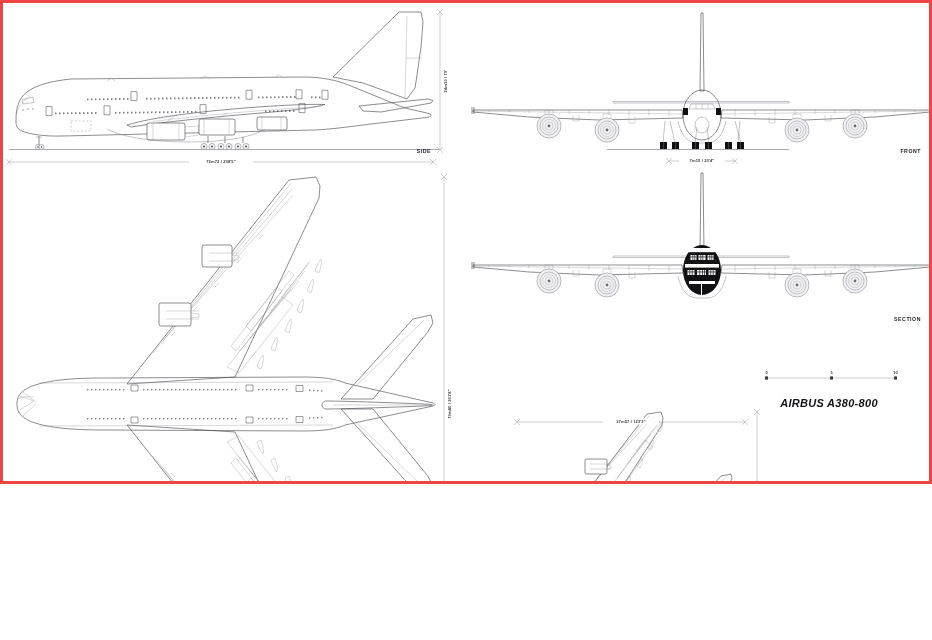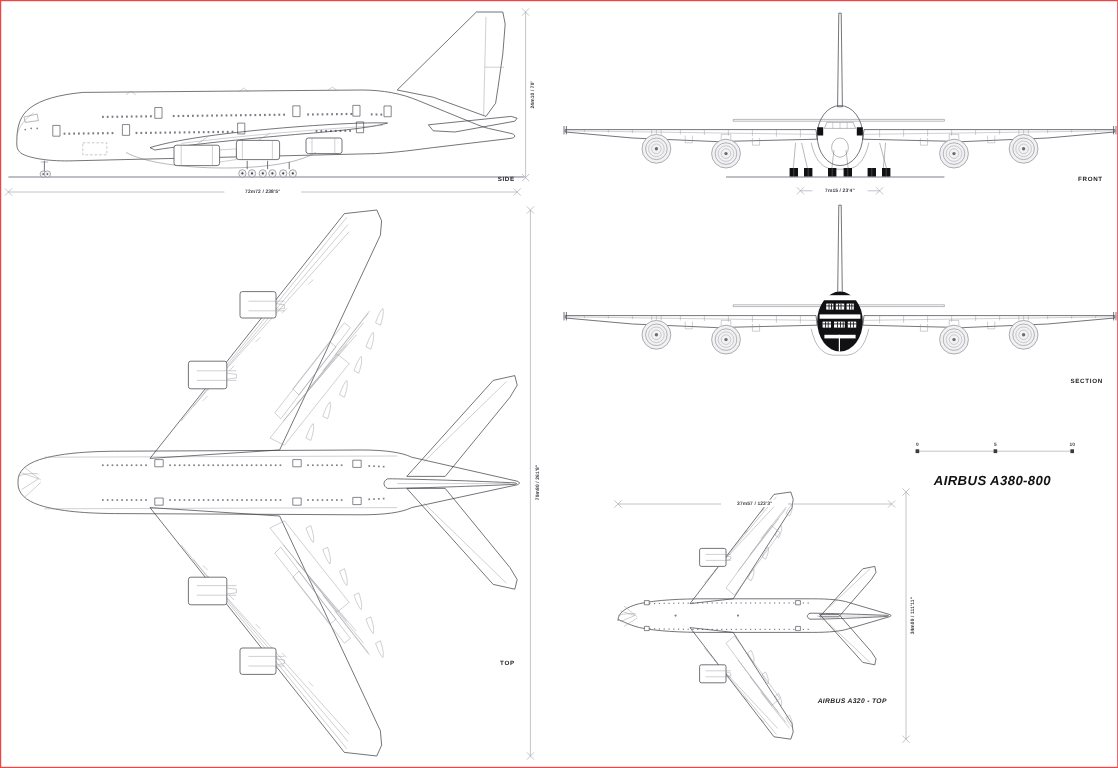--- a/index.html
+++ b/index.html
@@ -3,23 +3,23 @@
 <meta charset="utf-8">
 <title>Airbus A380-800 General Arrangement Drawing</title>
 <style>
   html,body{margin:0;padding:0;background:#ffffff;}
   body{
     font-family:"Liberation Sans", sans-serif;
     -webkit-font-smoothing:antialiased;
   }
   #sheet{
     position:relative;
-    width:932px;height:640px;
+    width:932px;height:484px;
     background:#ffffff;
-    border:1px solid #ef4444;
+    border:3px solid #ef4444;
     box-sizing:border-box;
     overflow:hidden;
   }
   .panel{position:absolute;}
 
   
   #panel-side    {left:0;   top:0;   width:466px;height:168px;}
   #panel-top     {left:0;   top:168px;width:466px;height:472px;}
   #panel-front   {left:466px;top:0;   width:466px;height:168px;}
   #panel-section {left:466px;top:168px;width:466px;height:172px;}

